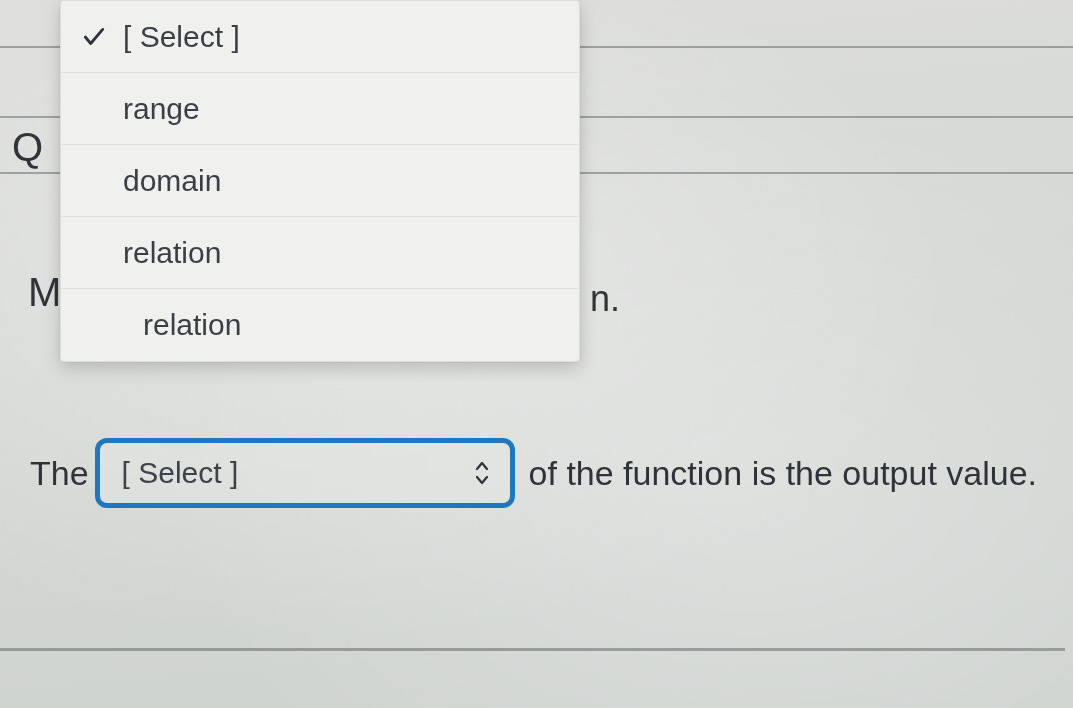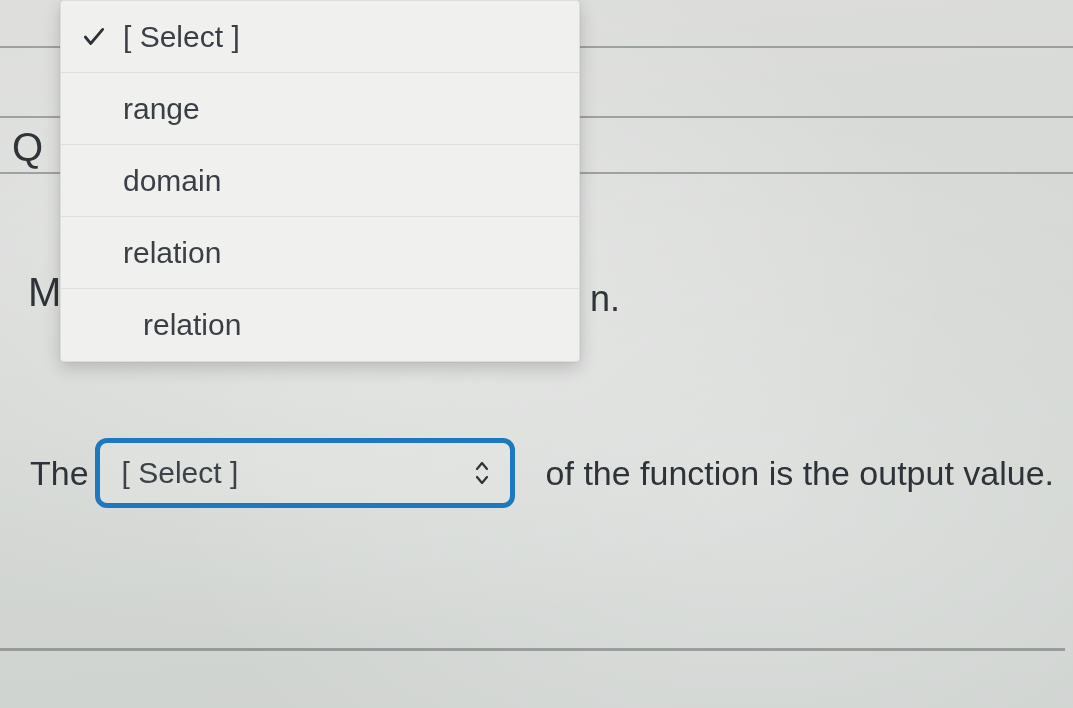--- a/index.html
+++ b/index.html
@@ -92,21 +92,21 @@
     border-radius: 12px;
     padding: 0 18px 0 22px;
     background: rgba(230,232,228,0.4);
     margin: 0 6px;
     cursor: pointer;
     font-size: 30px;
     color: #3d4248;
   }
   .select-box .updown svg { display:block; }
 
-  .trailing-text { margin-left: 25px; }
+  .trailing-text { margin-left: 8px; }
 
   
   .bottom-line {
     position: absolute;
     left: 0; right: 8px;
     top: 648px;
     height: 3px;
     background: rgba(40,45,50,0.35);
   }
 </style>

